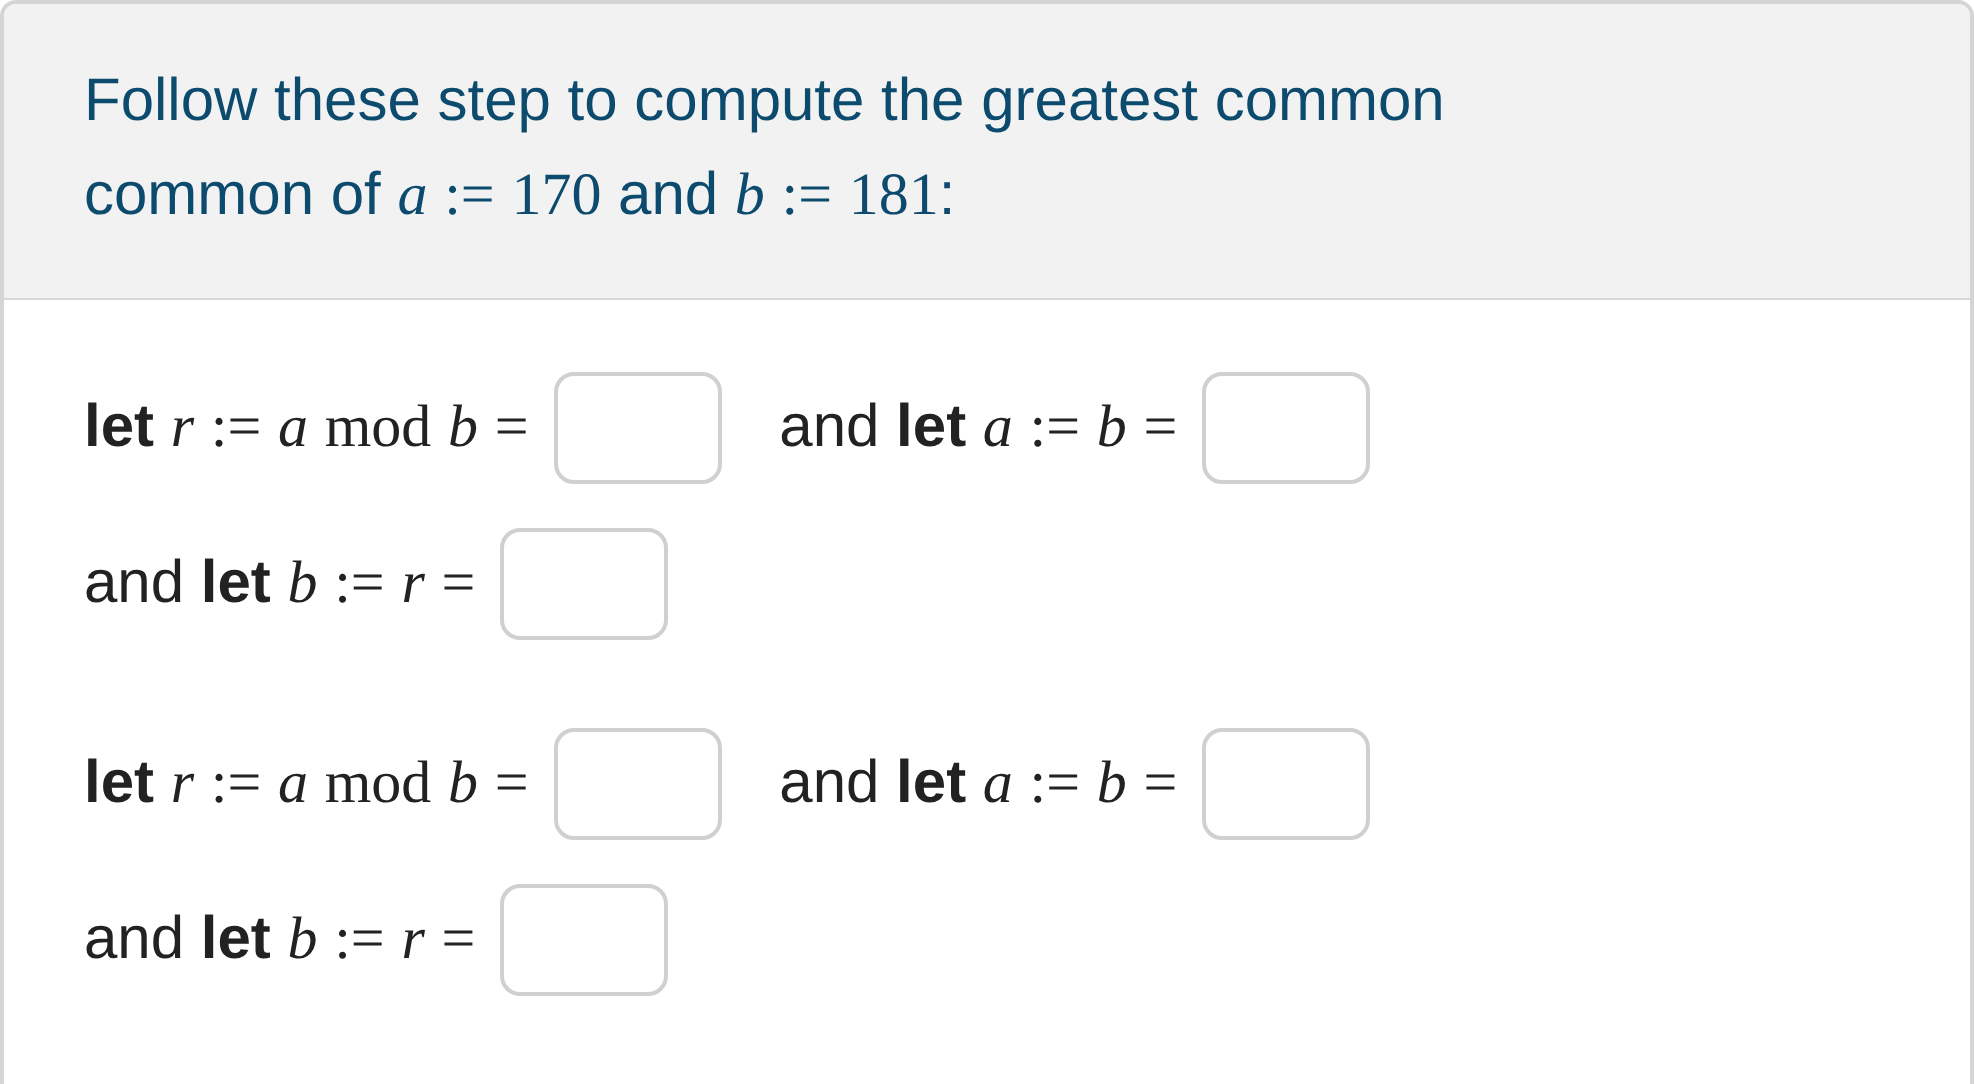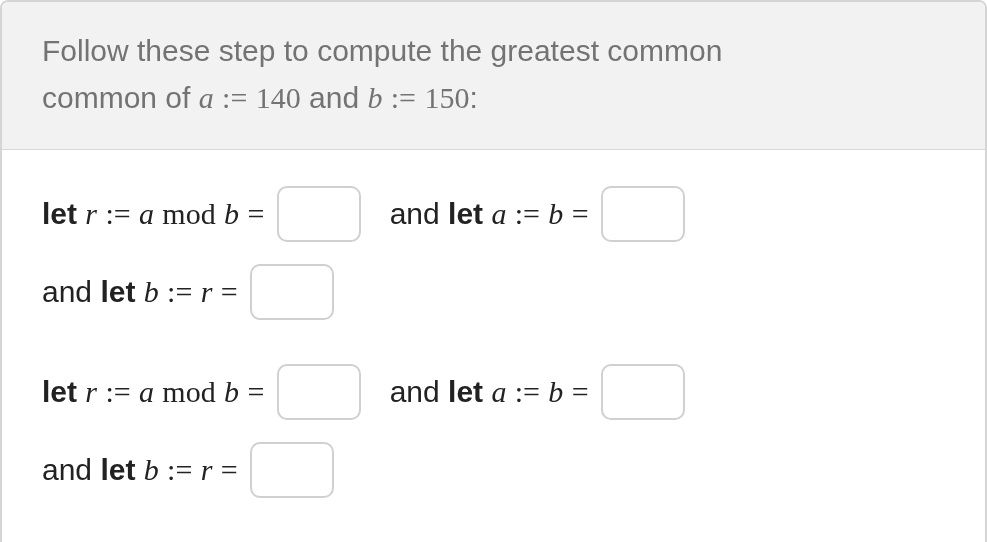--- a/index.html
+++ b/index.html
@@ -14,21 +14,21 @@
     width: 987px;
     border: 2px solid #d5d5d5;
     border-radius: 8px;
     overflow: hidden;
   }
   .header {
     background: #f2f2f2;
     padding: 26px 40px 28px 40px;
     font-size: 30px;
     line-height: 1.55;
-    color: #737373;
+    color: #0c4a6e;
     border-bottom: 1px solid #d8d8d8;
   }
   .body {
     background: #fff;
     padding: 36px 40px 8px 40px;
   }
   .step {
     margin-bottom: 44px;
   }
   .row {
@@ -56,21 +56,21 @@
     padding: 0 6px;
   }
 </style>
 </head>
 <body>
 
 <div class="card">
 
   <div class="header">
     <span>Follow these step to compute the greatest common</span><br>
-    <span>common of </span><span class="mi">a</span><span> </span><span class="mo">:=</span><span> </span><span class="mo">140</span><span> and </span><span class="mi">b</span><span> </span><span class="mo">:=</span><span> </span><span class="mo">150</span><span>:</span>
+    <span>common of </span><span class="mi">a</span><span> </span><span class="mo">:=</span><span> </span><span class="mo">170</span><span> and </span><span class="mi">b</span><span> </span><span class="mo">:=</span><span> </span><span class="mo">181</span><span>:</span>
   </div>
 
   <div class="body">
 
     <div class="step">
       <div class="row">
         <span class="bold">let</span>
           <span> </span>
         <span class="mi">r</span>
           <span> </span>

